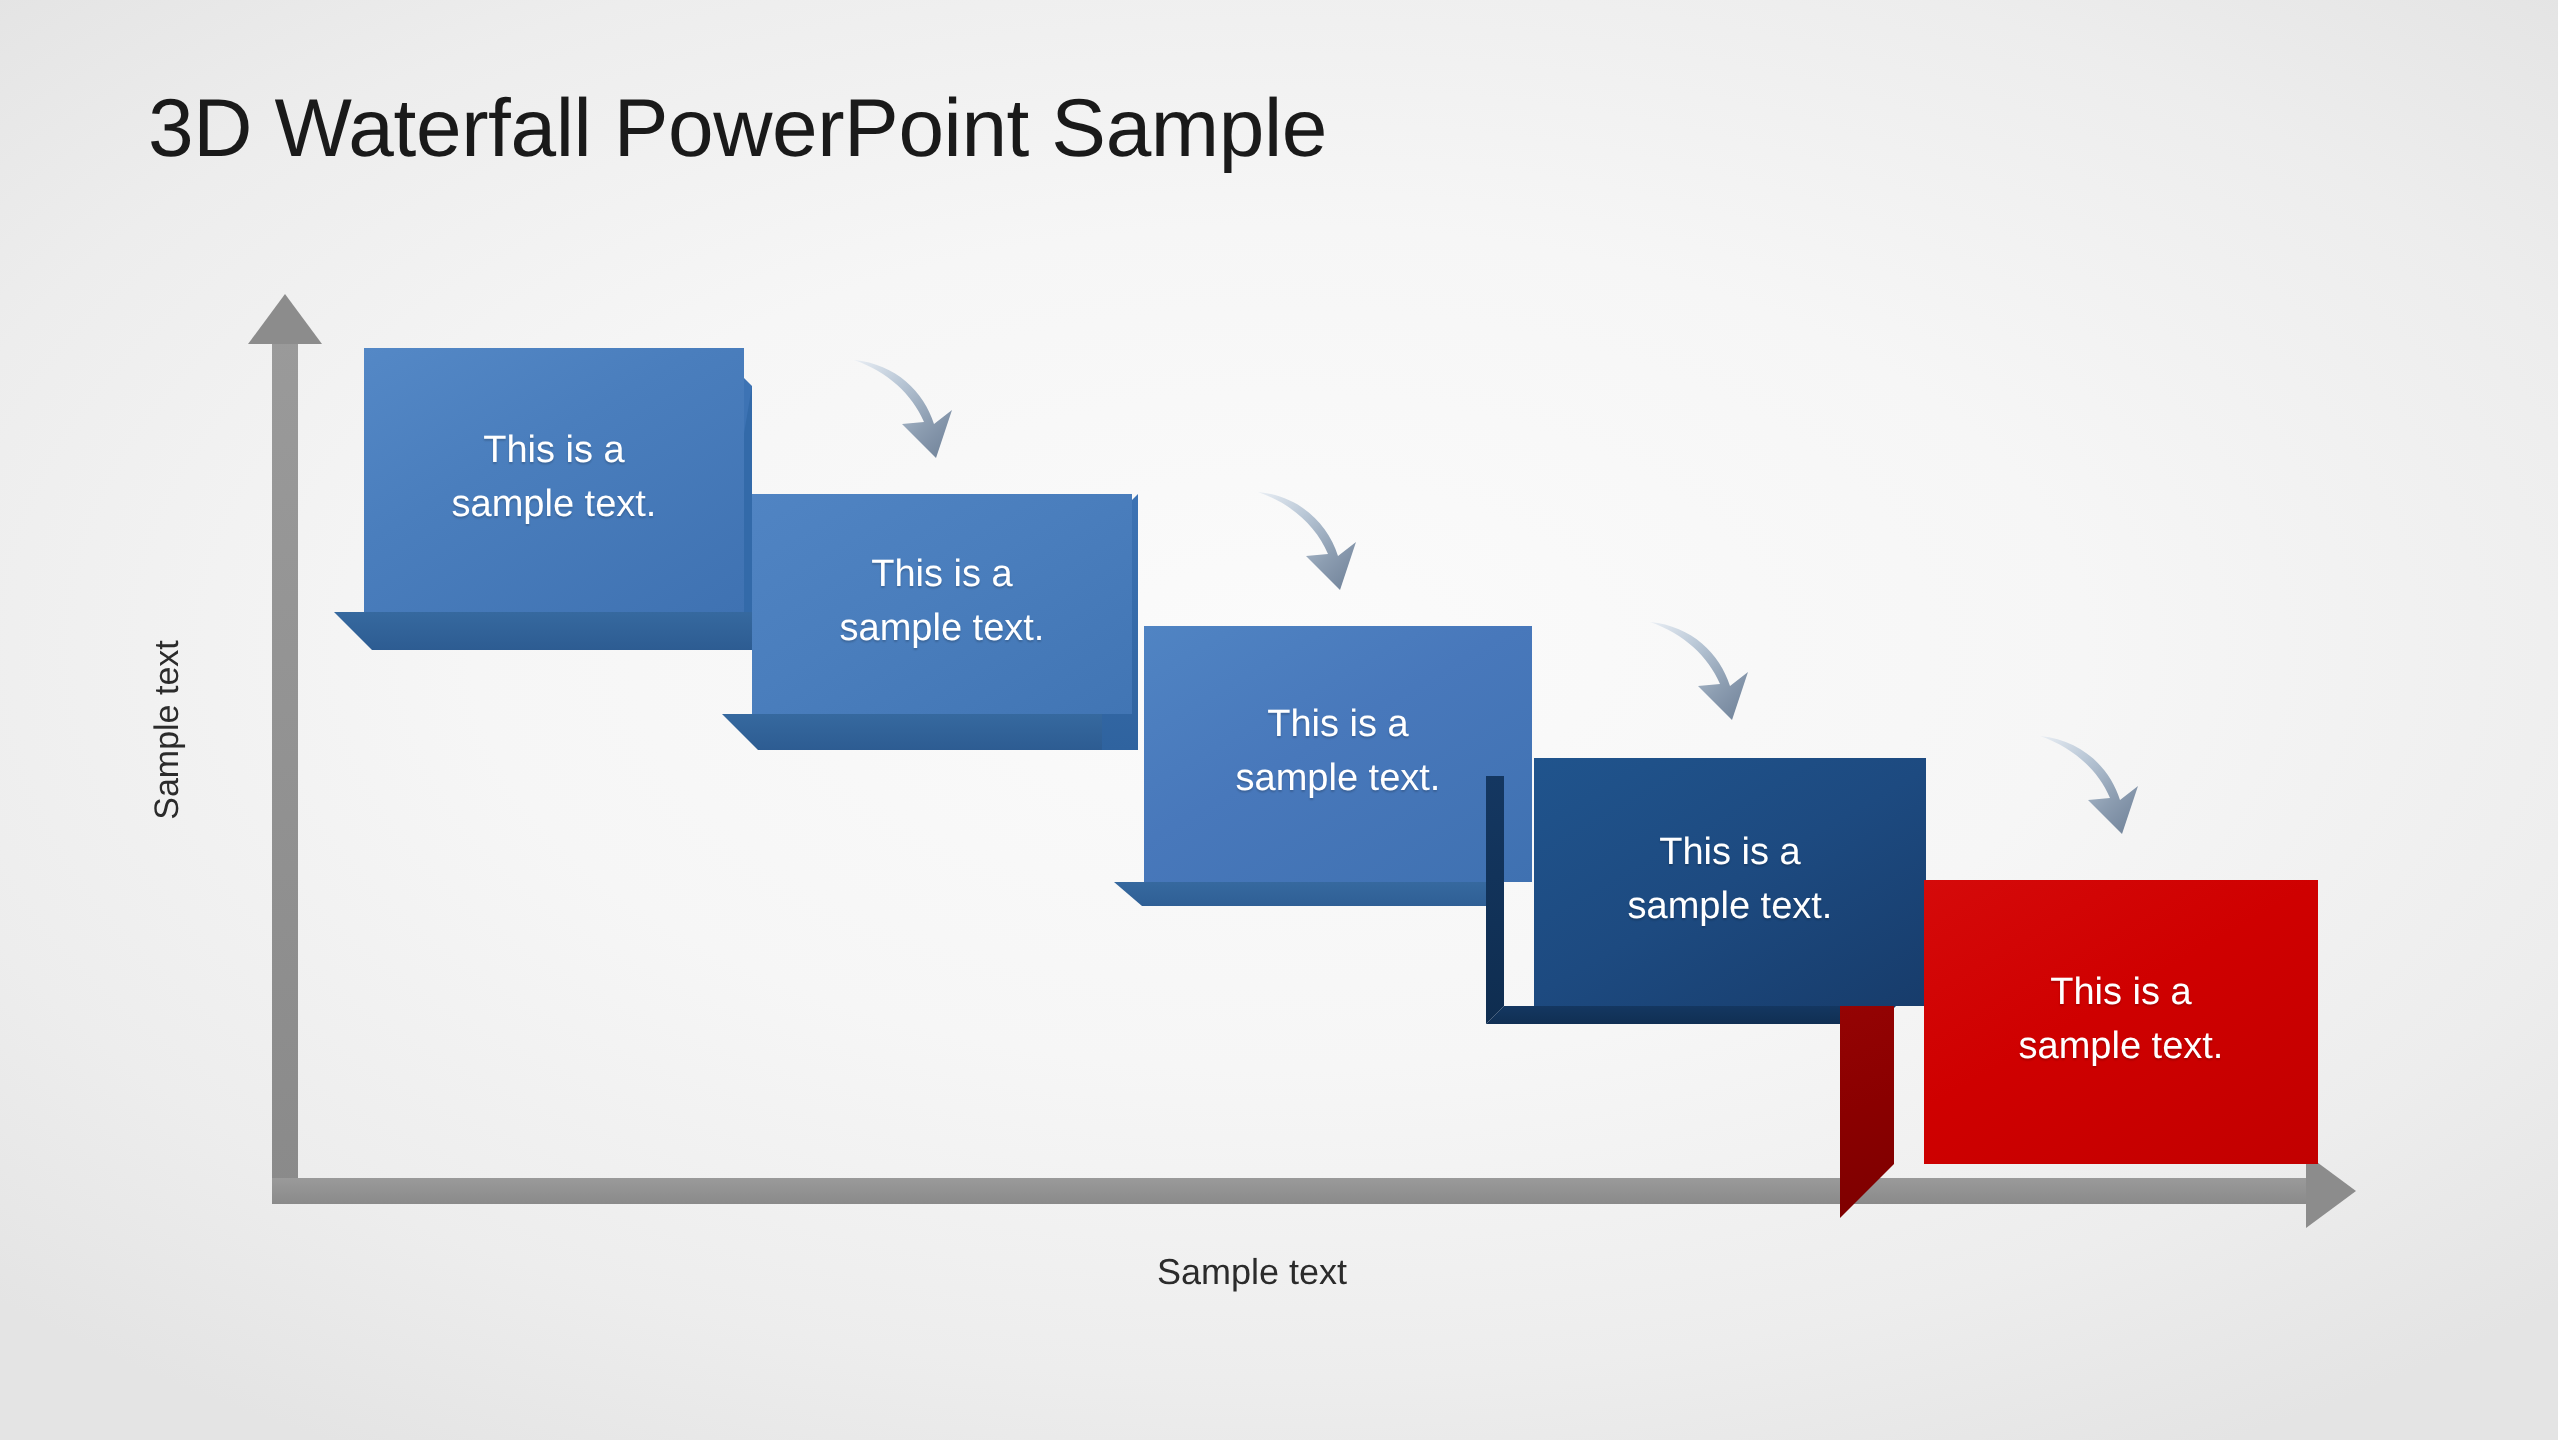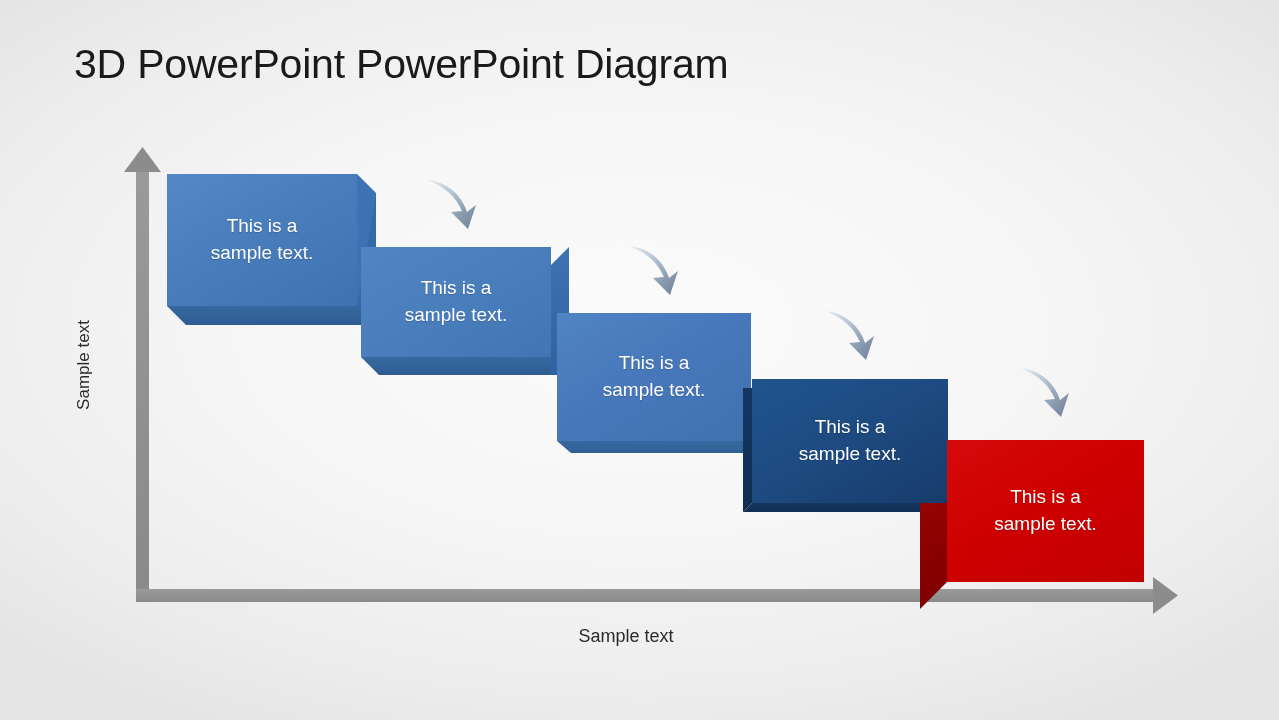--- a/index.html
+++ b/index.html
@@ -51,21 +51,21 @@
   }
   #x-axis-label span { display:inline-block; margin-left:-27px; }
 
   
   #stage { position:absolute; left:0; top:0; width:1279px; height:720px; }
 
   .step { position:absolute; }
 
   .step .face-front {
     position:absolute;
-    left:0; top:0;
+    left:15px; top:0;
     width:100%; height:100%;
     display:flex;
     flex-direction:column;
     align-items:center;
     justify-content:center;
     color:#ffffff;
     font-size:19px;
     line-height:1.42;
     text-align:center;
     z-index:3;
@@ -157,21 +157,21 @@
   .flow-arrow { position:absolute; z-index:6; }
 
   #flow-arrow-1 { left:424px; top:172px; width:62px; height:62px; }
   #flow-arrow-2 { left:626px; top:238px; width:62px; height:62px; }
   #flow-arrow-3 { left:822px; top:303px; width:62px; height:62px; }
   #flow-arrow-4 { left:1017px; top:360px; width:62px; height:62px; }
 </style>
 </head>
 <body>
 
-<div id="slide-title">3D PowerPoint PowerPoint Diagram</div>
+<div id="slide-title">3D Waterfall PowerPoint Sample</div>
 
 <svg class="axis-wrap" viewBox="0 0 1279 720" width="1279" height="720">
   <defs>
     <linearGradient id="axGrad" x1="0" y1="0" x2="0" y2="1">
       <stop offset="0%" stop-color="#9a9a9a"></stop>
       <stop offset="100%" stop-color="#8a8a8a"></stop>
     </linearGradient>
     <linearGradient id="arrGrad" x1="0" y1="0" x2="1" y2="1">
       <stop offset="0%" stop-color="#e9eef4"></stop>
       <stop offset="35%" stop-color="#b9c7d6"></stop>

